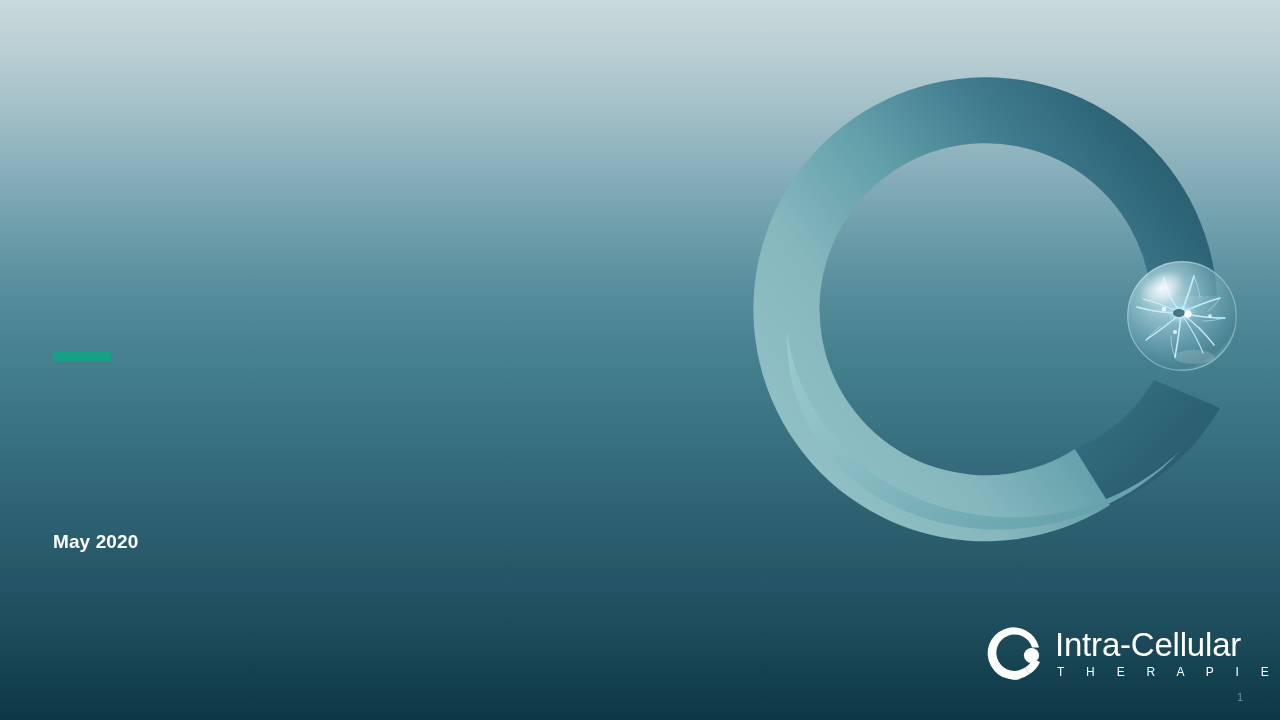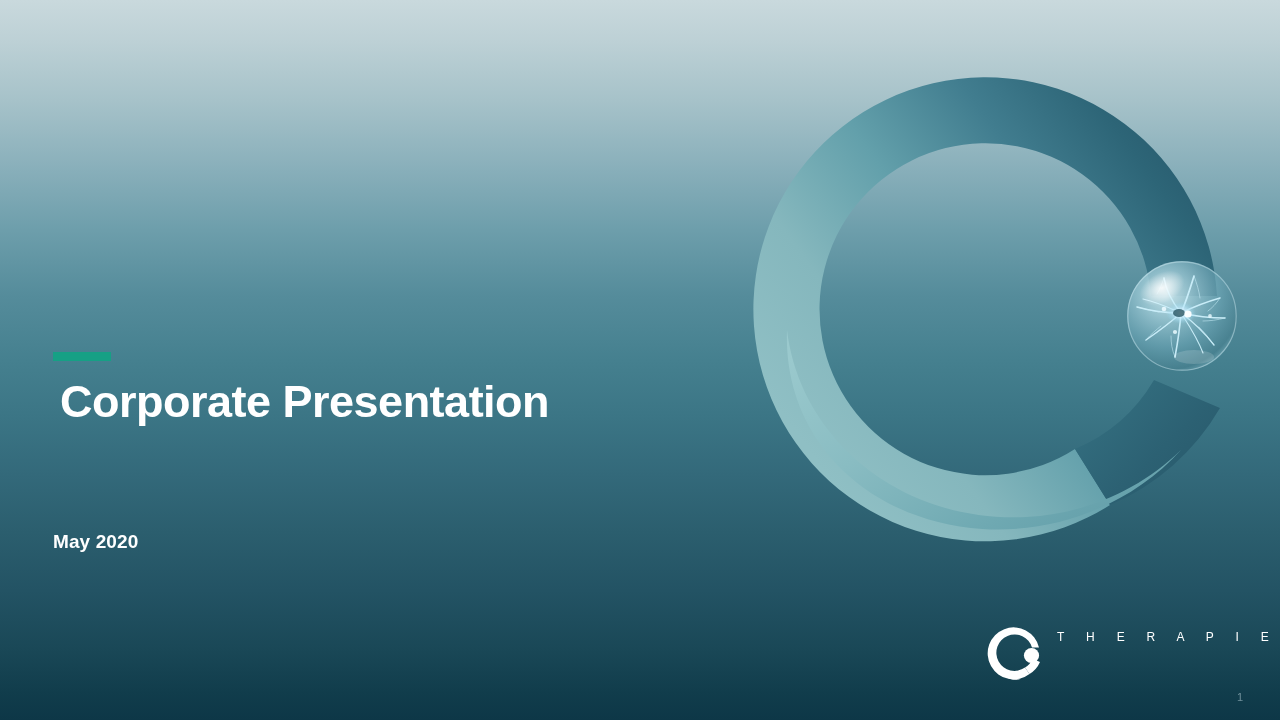--- a/index.html
+++ b/index.html
@@ -243,39 +243,39 @@
       </g>
 
       <ellipse cx="38" cy="30" rx="24" ry="15" fill="url(#hiGrad)" transform="rotate(-28 38 30)"></ellipse>
       <ellipse cx="70" cy="99" rx="20" ry="7" fill="#ffffff" opacity="0.16"></ellipse>
       <circle cx="58" cy="58" r="54.2" fill="none" stroke="#d8f0f7" stroke-opacity="0.42" stroke-width="1.2"></circle>
     </svg>
   </div>
 
   <div class="accent-bar"></div>
 
-  <h1 class="slide-title">Corporate Presentation</h1>
 
   <p class="slide-date">May 2020</p>
 
   <div class="logo">
     <div class="logo-mark">
       <svg viewBox="0 0 66 66" xmlns="http://www.w3.org/2000/svg">
 
         <path d="M56 23.5
                  A 26 26 0 1 0 46.5 50
                  L 42 43.6
                  A 18.2 18.2 0 1 1 49 23.5 Z" fill="#ffffff"></path>
         <path d="M49.6 34.8 A 18.2 18.2 0 0 1 42 43.6 L 46.5 50 A 26 26 0 0 0 57 38 Z" fill="#ffffff"></path>
 
         <circle cx="48.5" cy="31.5" r="7.6" fill="#ffffff"></circle>
 
         <path d="M10 32 C12.5 45.5, 24 55.5, 38 54.8 C28.5 58.5, 15.5 51, 11.5 41 Z" fill="#ffffff"></path>
       </svg>
     </div>
     <div class="logo-wordmark">
+      <p class="logo-name">Intra-Cellular</p>
       <p class="logo-sub">T H E R A P I E S</p>
     </div>
   </div>
 
   <span class="page-number">1</span>
 
 </div>
 
 </body></html>

